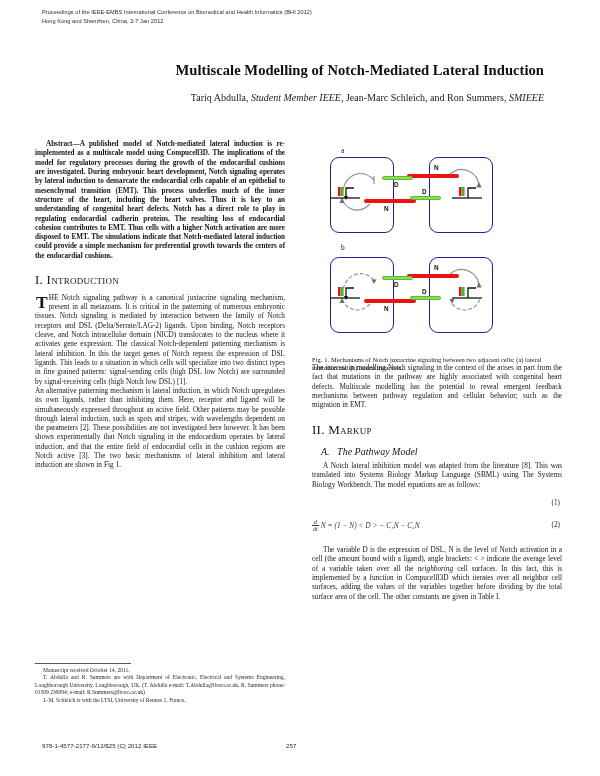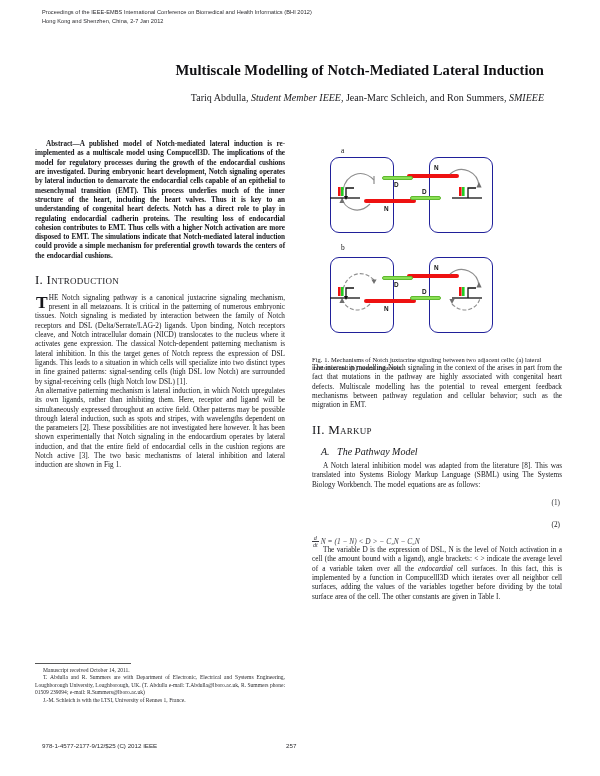--- a/index.html
+++ b/index.html
@@ -189,21 +189,21 @@
   .eqn .frac .num{display:block;border-bottom:.7px solid #3a3a40;padding:0 1px;}
   .eqn .frac .den{display:block;padding:0 1px;}
   .eqn-num{
     position:absolute;
     right:2px;
     font-style:normal;
     font-size:7.2px;
     color:#2a2a2e;
   }
   .eq1{top:0;}
-  .eq2{top:22px;margin-top:16px;}
+  .eq2{top:22px;}
 
   
   .footnote{
     position:absolute;
     left:35px; top:663px;
     width:250px;
     font-size:5.55px;
     line-height:1.33;
     text-align:justify;
     color:#2a2a2e;
@@ -376,21 +376,21 @@
         <span class="frac">
           <span class="num">d</span>
           <span class="den">dt</span>
         </span><span>N = (1 − N) &lt; D &gt; − C₅N − C₆N</span>
       </div>
       <span class="eqn-num" style="top:24px;font-style:normal;filter:none;color:#16161a;">(2)</span>
     </div>
 
     <p class="body">
       <span>The variable D is the expression of DSL, N is the level of Notch activation in a cell (the amount bound with a ligand), angle brackets: &lt; &gt; indicate the average level of a variable taken over all the</span>
-      <i>endocardial</i><span> cell surfaces. In this fact, this is implemented by a function in CompucellI3D which iterates over all neighbor cell surfaces, adding the values of the variables together before dividing by the total surface area of the cell. The other constants are given in Table I.</span>
+      <i>neighboring</i><span> cell surfaces. In this fact, this is implemented by a function in CompucellI3D which iterates over all neighbor cell surfaces, adding the values of the variables together before dividing by the total surface area of the cell. The other constants are given in Table I.</span>
     </p>
 
   </div>
 
   <div class="footnote">
     <div class="rule"></div>
     <p>Manuscript received October 14, 2011.</p>
     <p>T. Abdulla and R. Summers are with Department of Electronic, Electrical and Systems Engineering, Loughborough University, Loughborough, UK. (T. Abdulla e-mail: T.Abdulla@lboro.ac.uk, R. Summers phone: 01509 239094; e-mail: R.Summers@lboro.ac.uk)</p>
     <p>J.-M. Schleich is with the LTSI, University of Rennes 1, France.</p>
   </div>

